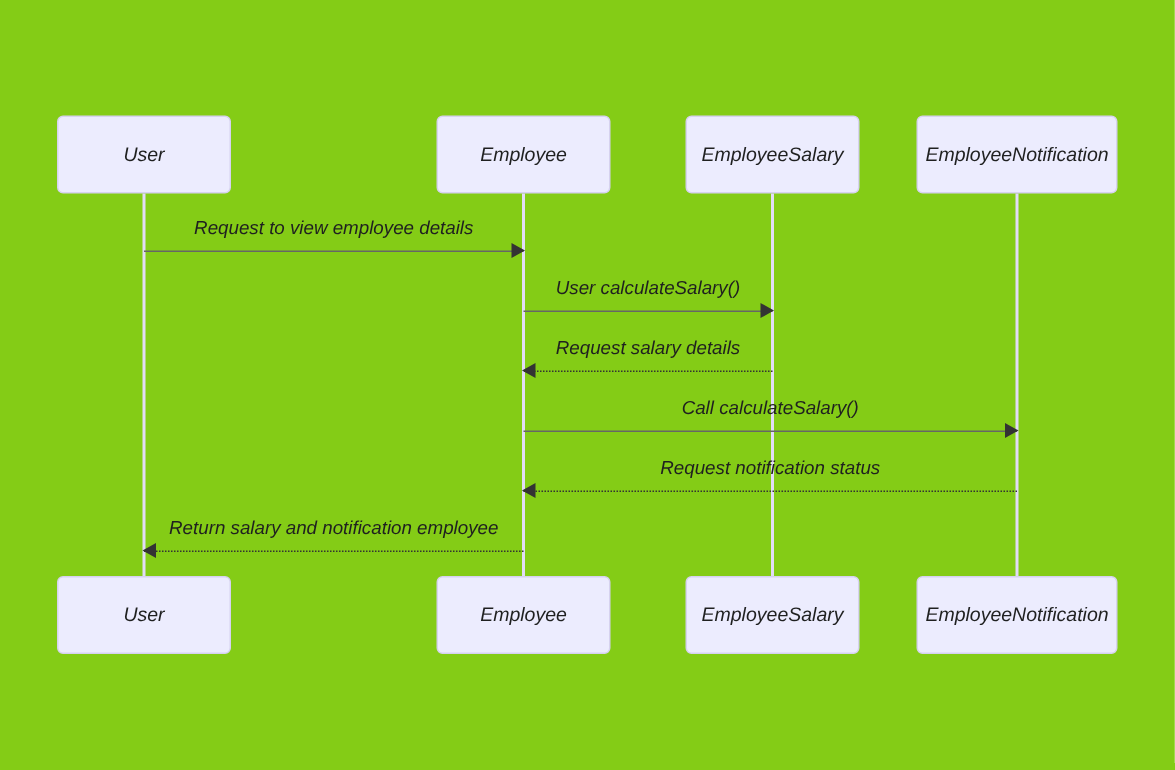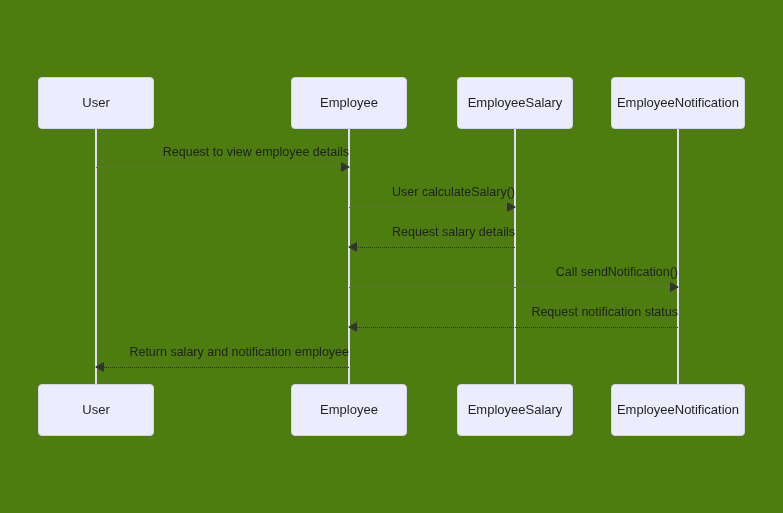--- a/index.html
+++ b/index.html
@@ -11,21 +11,22 @@
     height: 513px;
     background: #ffffff;
     font-family: "Liberation Sans", sans-serif;
     overflow: hidden;
   }
 
   #diagram {
     position: relative;
     width: 783px;
     height: 513px;
-    background: #4d7c0f;
+    background: #84cc16;
+    font-style: italic;
   }
 
   
   .lifeline {
     position: absolute;
     width: 2px;
     background: #e2dcf7;
   }
 
   
@@ -76,21 +77,21 @@
   .arrowhead.left {
     left: -1px;
     border-top: 5px solid transparent;
     border-bottom: 5px solid transparent;
     border-right: 9px solid #333333;
   }
   .msg-label {
     position: absolute;
     bottom: 7px;
     width: 100%;
-    text-align: right;
+    text-align: center;
     color: #1f2020;
     font-size: 12.5px;
     line-height: 1.2;
     white-space: nowrap;
     margin-top: 18px;
   }
 </style>
 </head>
 <body>
 
@@ -126,21 +127,21 @@
     <div class="arrowhead right"></div>
   </div>
 
   <div class="message" style="left:349px; top:247px; width:166px;">
     <div class="msg-label">Request salary details</div>
     <div class="msg-line dotted"></div>
     <div class="arrowhead left"></div>
   </div>
 
   <div class="message" style="left:349px; top:287px; width:329px;">
-    <div class="msg-label">Call sendNotification()</div>
+    <div class="msg-label">Call calculateSalary()</div>
     <div class="msg-line"></div>
     <div class="arrowhead right"></div>
   </div>
 
   <div class="message" style="left:349px; top:327px; width:329px;">
     <div class="msg-label">Request notification status</div>
     <div class="msg-line dotted"></div>
     <div class="arrowhead left"></div>
   </div>
 

